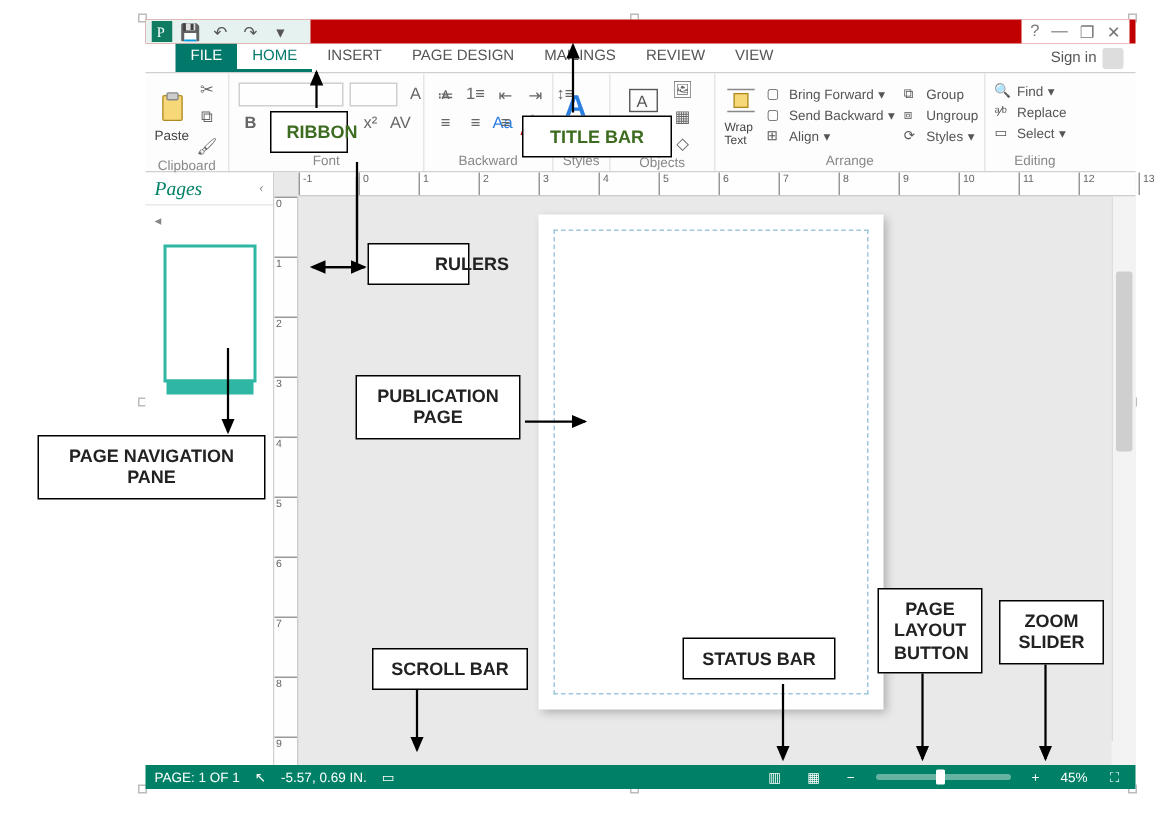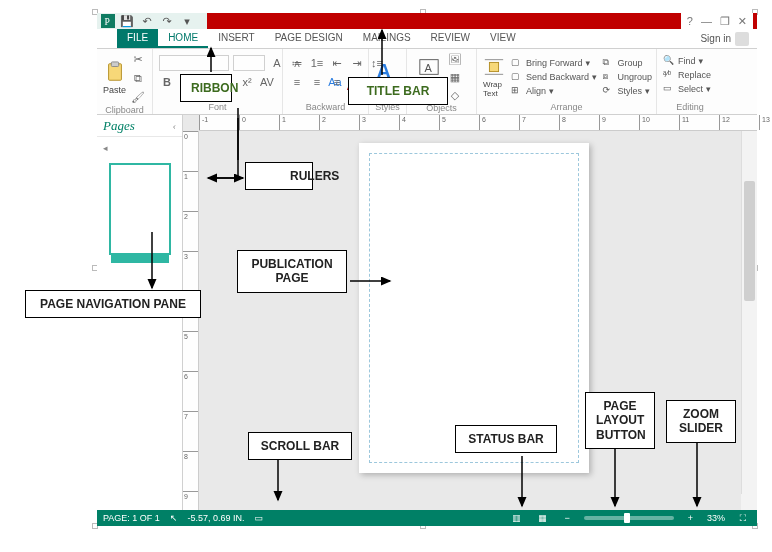--- a/index.html
+++ b/index.html
@@ -375,31 +375,31 @@
     <span>-5.57, 0.69 IN.</span>
     <span>▭</span>
     <div class="spacer"></div>
     <span class="viewbtn">▥</span>
     <span class="viewbtn">▦</span>
     <span style="padding:0 4px;">−</span>
     <div class="slider">
         <div class="knob"></div>
       </div>
     <span style="padding:0 4px;">+</span>
-    <span>33%</span>
+    <span>45%</span>
     <span class="viewbtn">⛶</span>
   </div>
 
 </div>
 
 <div class="callout green" style="left:180px;top:74px;width:52px;">RIBBON</div>
 <div class="callout green" style="left:348px;top:77px;width:100px;">TITLE BAR</div>
 <div class="callout" style="left:245px;top:162px;width:68px;padding-left:44px;">RULERS</div>
 <div class="callout" style="left:237px;top:250px;width:110px;">PUBLICATION PAGE</div>
-<div class="callout" style="left:25px;top:290px;width:176px;">PAGE NAVIGATION PANE</div>
+<div class="callout" style="left:25px;top:290px;width:152px;">PAGE NAVIGATION PANE</div>
 <div class="callout" style="left:248px;top:432px;width:104px;">SCROLL BAR</div>
 <div class="callout" style="left:455px;top:425px;width:102px;">STATUS BAR</div>
 <div class="callout" style="left:585px;top:392px;width:70px;">PAGE LAYOUT BUTTON</div>
 <div class="callout" style="left:666px;top:400px;width:70px;">ZOOM SLIDER</div>
 
 <svg class="arrow" style="left:0;top:0;width:772px;height:552px;">
   <defs>
       <marker id="ah" markerWidth="8" markerHeight="8" refX="6" refY="3" orient="auto">
         <path d="M0,0 L7,3 L0,6 Z" fill="#000"></path>
       </marker>

